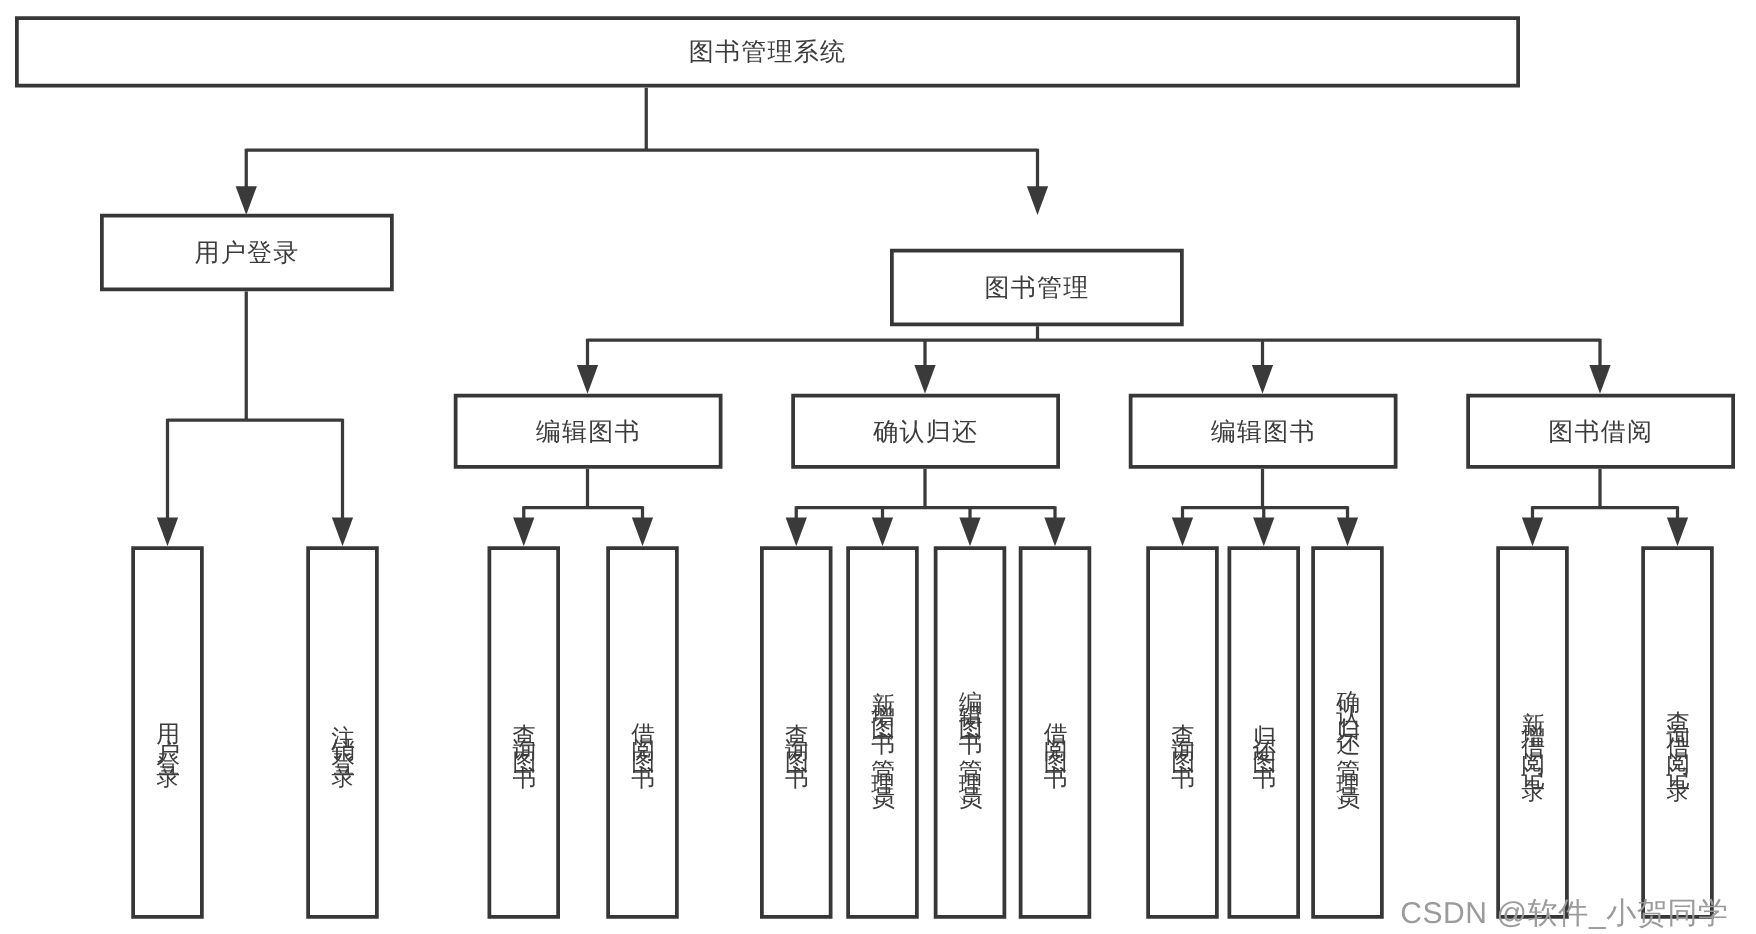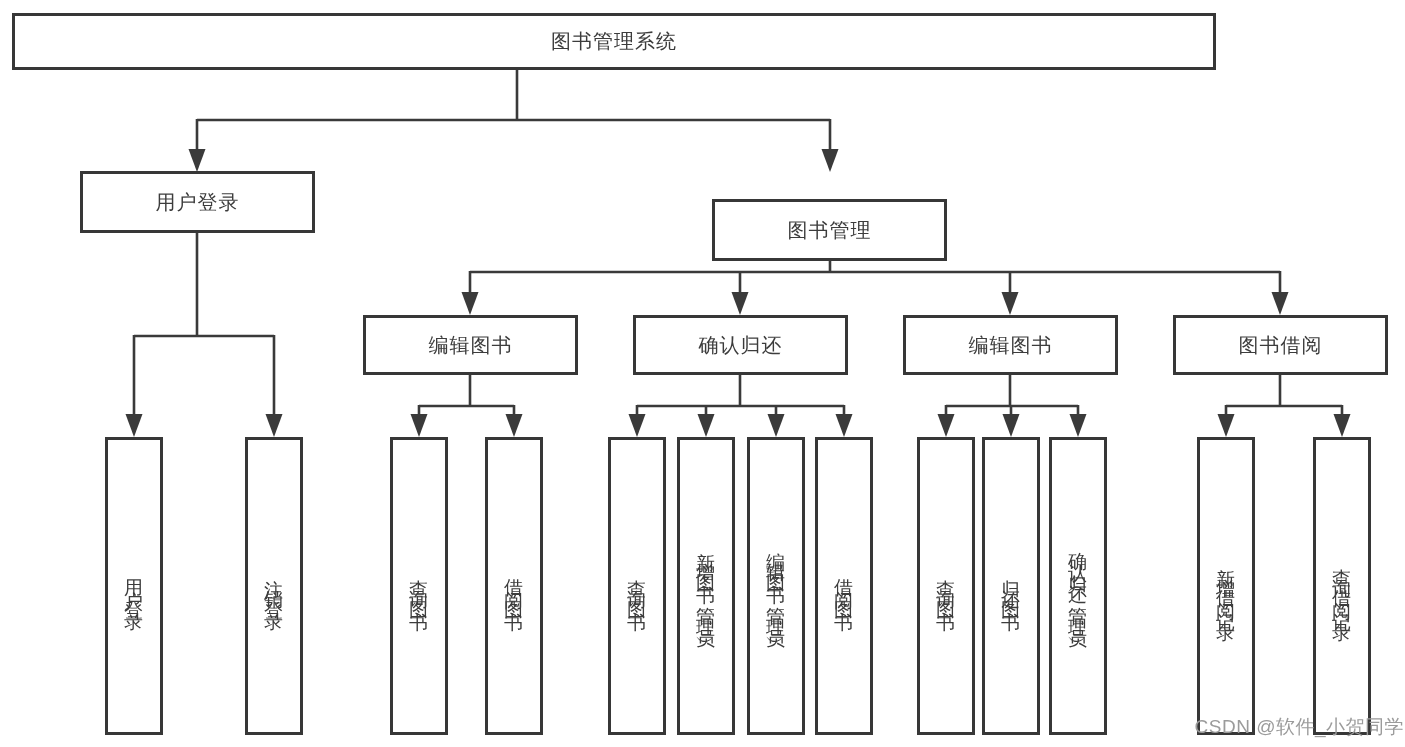--- a/index.html
+++ b/index.html
@@ -46,22 +46,22 @@
   .n-records{left:1173px;}
   
   .leaf{top:437px;width:58px;height:298px;}
   .lf-1{left:105px;}  .lf-2{left:245px;}
   .lf-3{left:390px;}  .lf-4{left:485px;}
   .lf-5{left:608px;}  .lf-6{left:677px;}  .lf-7{left:747px;}  .lf-8{left:815px;}
   .lf-9{left:917px;}  .lf-10{left:982px;} .lf-11{left:1049px;}
   .lf-12{left:1197px;}.lf-13{left:1313px;}
   .watermark{
     position:absolute;
-    right:1px;top:714px;
-    font-size:19px;
+    right:22px;top:714px;
+    font-size:24px;
     color:var(--wm);
     letter-spacing:0.5px;
     white-space:nowrap;
   }
 </style>
 </head>
 <body>
 
 <div class="canvas">
 

